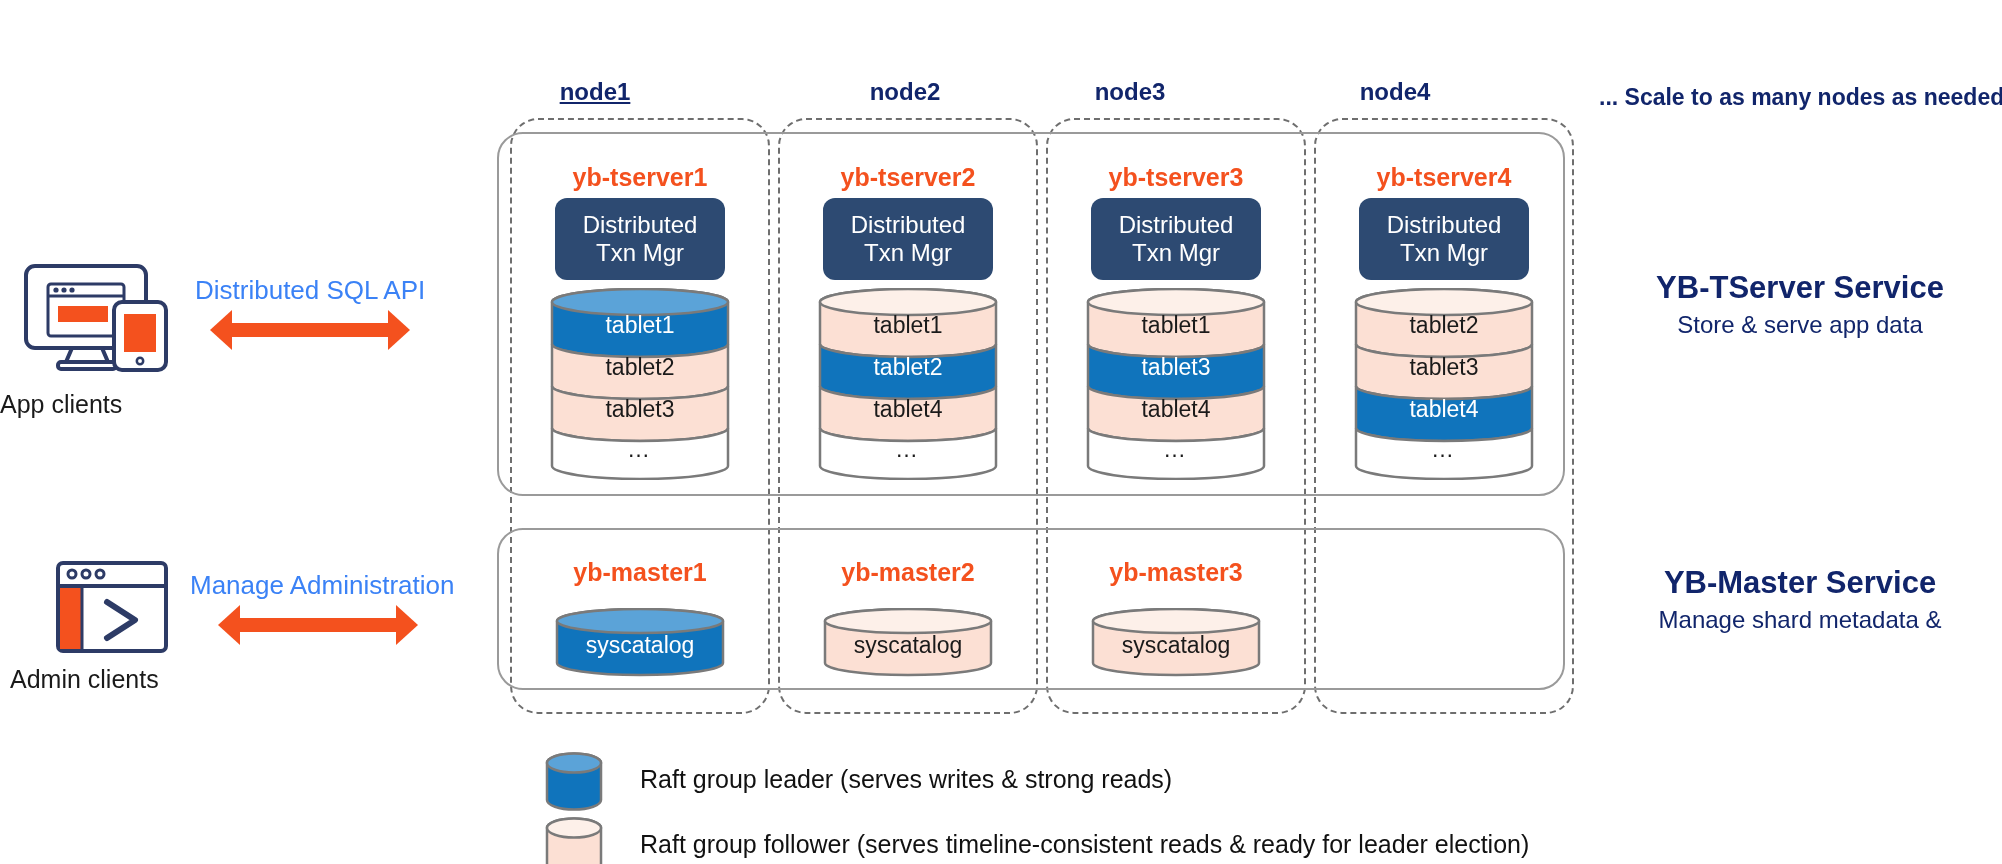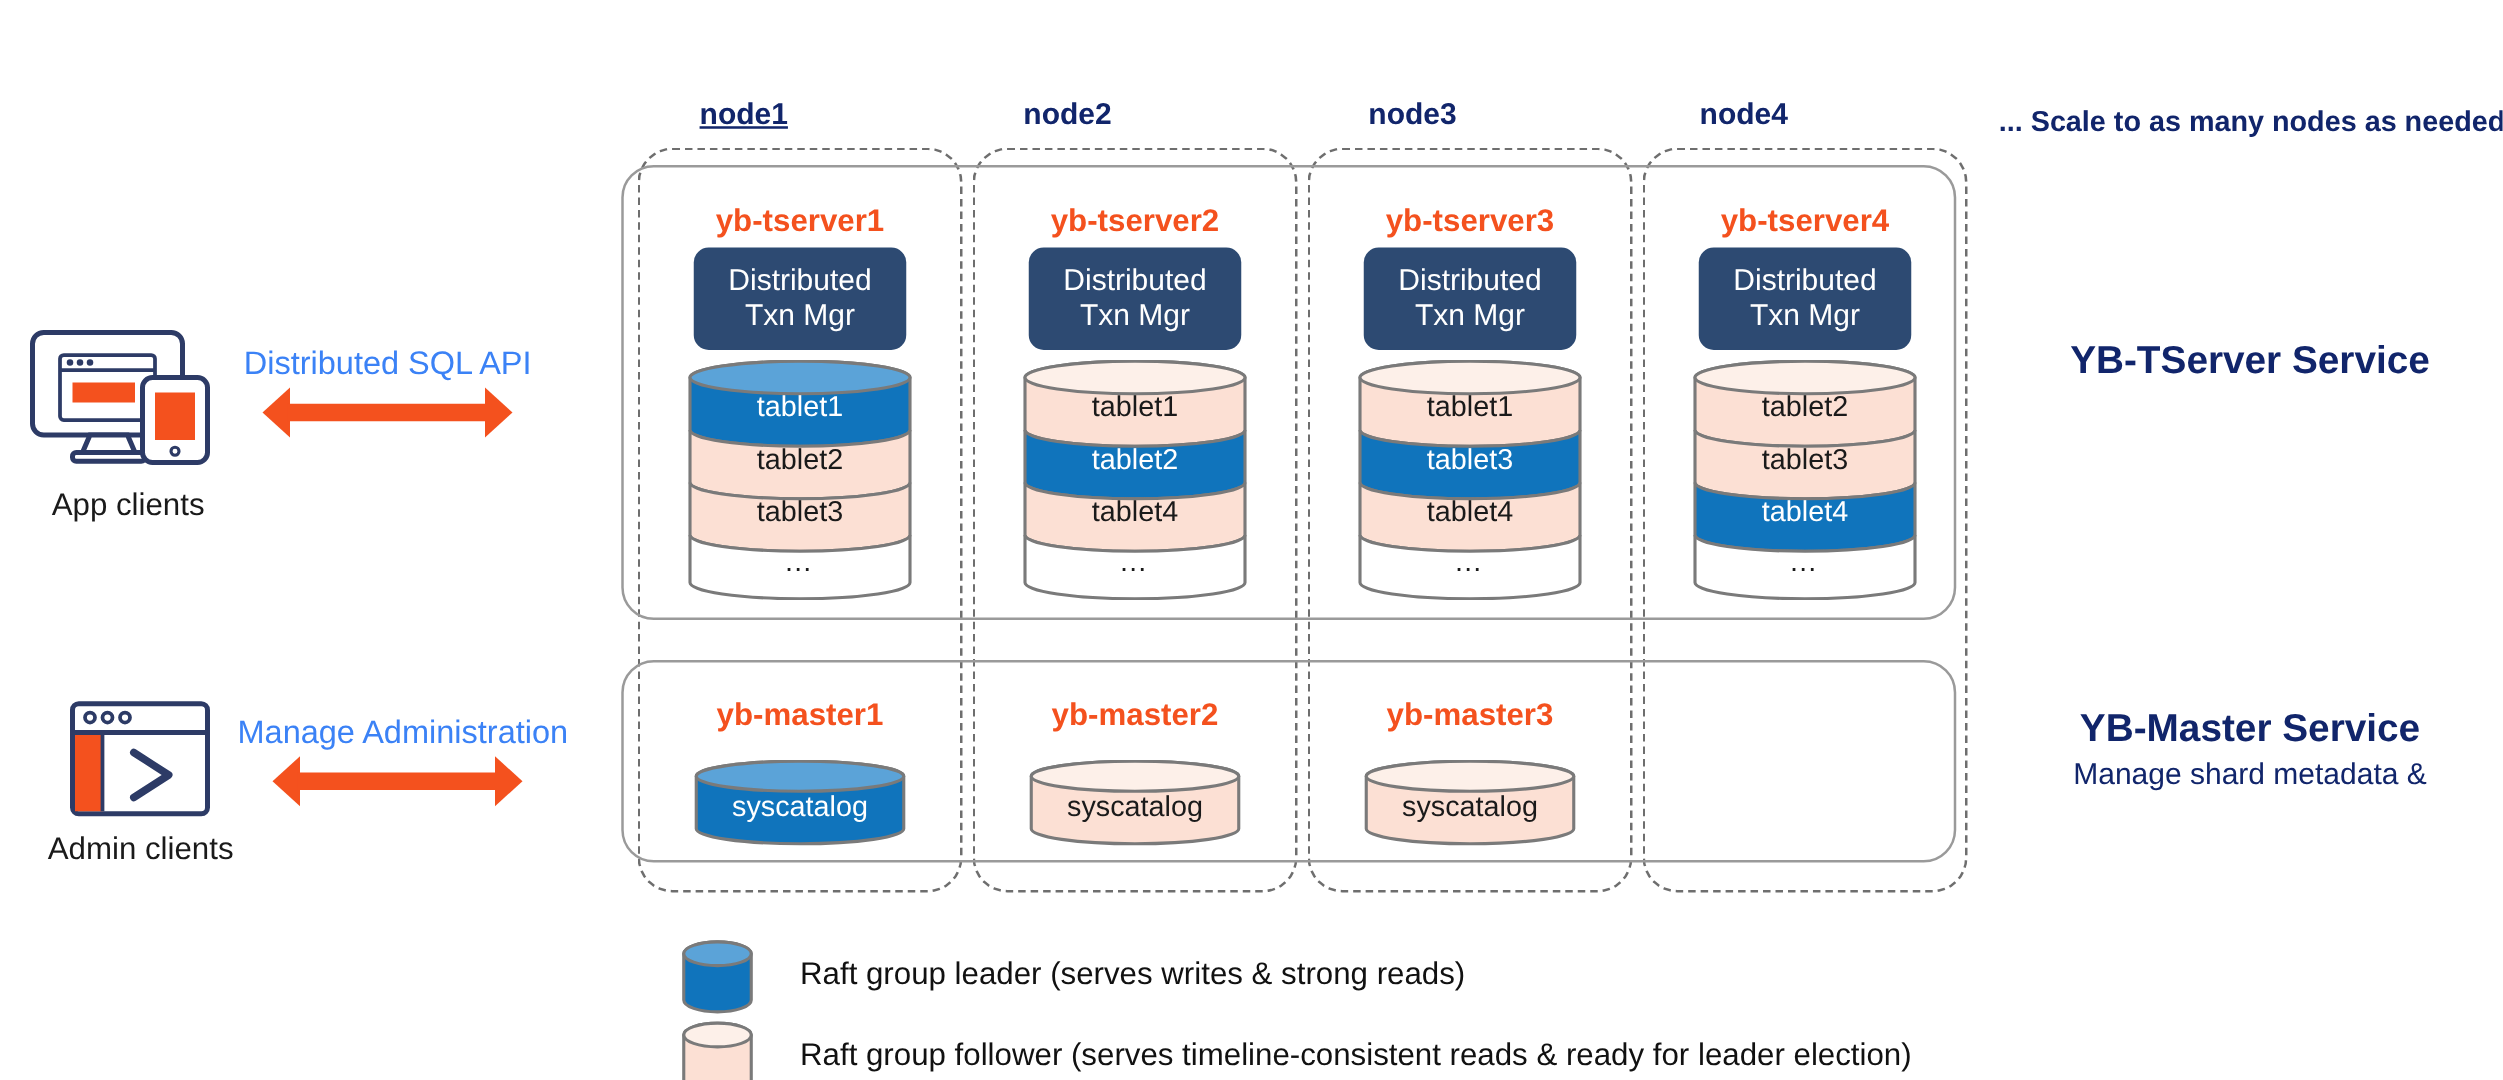--- a/index.html
+++ b/index.html
@@ -12,21 +12,20 @@
     overflow: hidden;
     font-family: "Liberation Sans", sans-serif;
     color: #000;
   }
   .abs { position: absolute; }
 
   
   .client-label {
     font-size: 25px;
     color: #1a1a1a;
-    text-align: center;
     font-family: "Liberation Sans", sans-serif;
   }
   .arrow-label {
     font-size: 26px;
     color: #3b82f6;
     text-align: center;
     white-space: nowrap;
   }
   .arrow-wrap { position: absolute; }
   .arrow-shaft {
@@ -194,21 +193,21 @@
 <div class="abs client-label" style="left:10px; top:665px; width:205px;">Admin clients</div>
 
 <div class="abs arrow-label" style="left:190px; top:570px; width:260px;">Manage Administration</div>
 <div class="arrow-wrap" style="left:218px; top:605px; width:200px; height:40px;">
   <div class="arrow-head left"></div>
   <div class="arrow-shaft" style="left:20px; right:20px;"></div>
   <div class="arrow-head right"></div>
 </div>
 
 <div class="abs node-header" style="left:500px; top:78px; width:190px;text-decoration:underline;">node1</div>
-<div class="abs node-header" style="left:759px; top:78px; width:190px;">node2</div>
+<div class="abs node-header" style="left:810px; top:78px; width:190px;">node2</div>
 <div class="abs node-header" style="left:1035px; top:78px; width:190px;">node3</div>
 <div class="abs node-header" style="left:1300px; top:78px; width:190px;">node4</div>
 <div class="abs scale-note" style="left:1599px; top:84px;">...  Scale to as many nodes as needed</div>
 
 <div class="node-dash" style="left:510px; top:118px; width:260px; height:596px;"></div>
 <div class="node-dash" style="left:778px; top:118px; width:260px; height:596px;"></div>
 <div class="node-dash" style="left:1046px; top:118px; width:260px; height:596px;"></div>
 <div class="node-dash" style="left:1314px; top:118px; width:260px; height:596px;"></div>
 
 <div class="svc-box" style="left:497px; top:132px; width:1068px; height:364px;"></div>
@@ -313,20 +312,21 @@
 <div class="cyl" style="left:1091px; top:608px; width:170px; height:70px;">
   <svg width="170" height="70" viewBox="0 0 170 70">
     <path d="M2 13 a83 12 0 0 1 166 0 v42 a83 12 0 0 1 -166 0 z" fill="#FCE0D4" stroke="#7a7a7a" stroke-width="2.5"></path>
     <ellipse cx="85" cy="13" rx="83" ry="12" fill="#FDF0E9" stroke="#7a7a7a" stroke-width="2.5"></ellipse>
   </svg>
   <div class="sys-label follower" style="top:24px;">syscatalog</div>
 </div>
 
 <div class="abs svc-title" style="left:1600px; top:270px; width:400px;">YB-TServer Service</div>
 <div class="abs svc-desc" style="left:1600px; top:310px; width:400px;">
+  <div>Store &amp; serve app data</div>
 </div>
 
 <div class="abs svc-title" style="left:1600px; top:565px; width:400px;">YB-Master Service</div>
 <div class="abs svc-desc" style="left:1600px; top:605px; width:400px;">
   <div>Manage shard metadata &amp;</div>
 </div>
 
 <div class="cyl" style="left:545px; top:752px; width:58px; height:60px;">
   <svg width="58" height="60" viewBox="0 0 58 60">
     <path d="M2 11 a27 9.5 0 0 1 54 0 v37 a27 9.5 0 0 1 -54 0 z" fill="#1074BC" stroke="#7a7a7a" stroke-width="2.5"></path>

